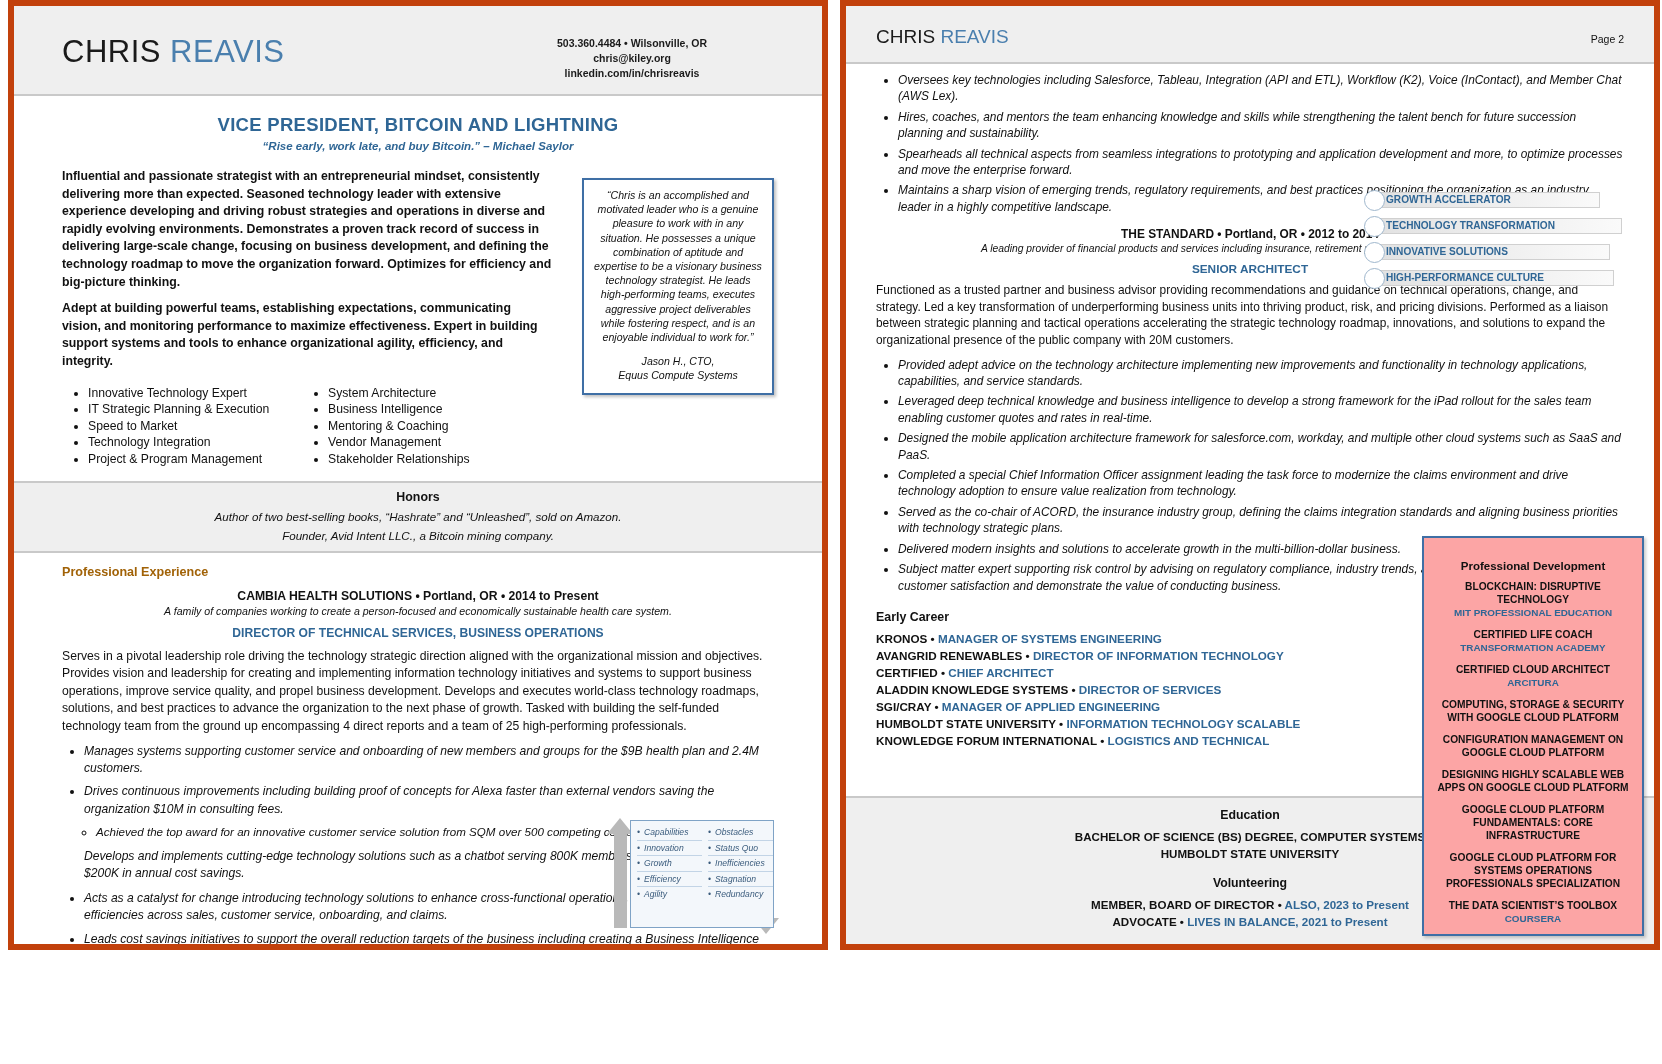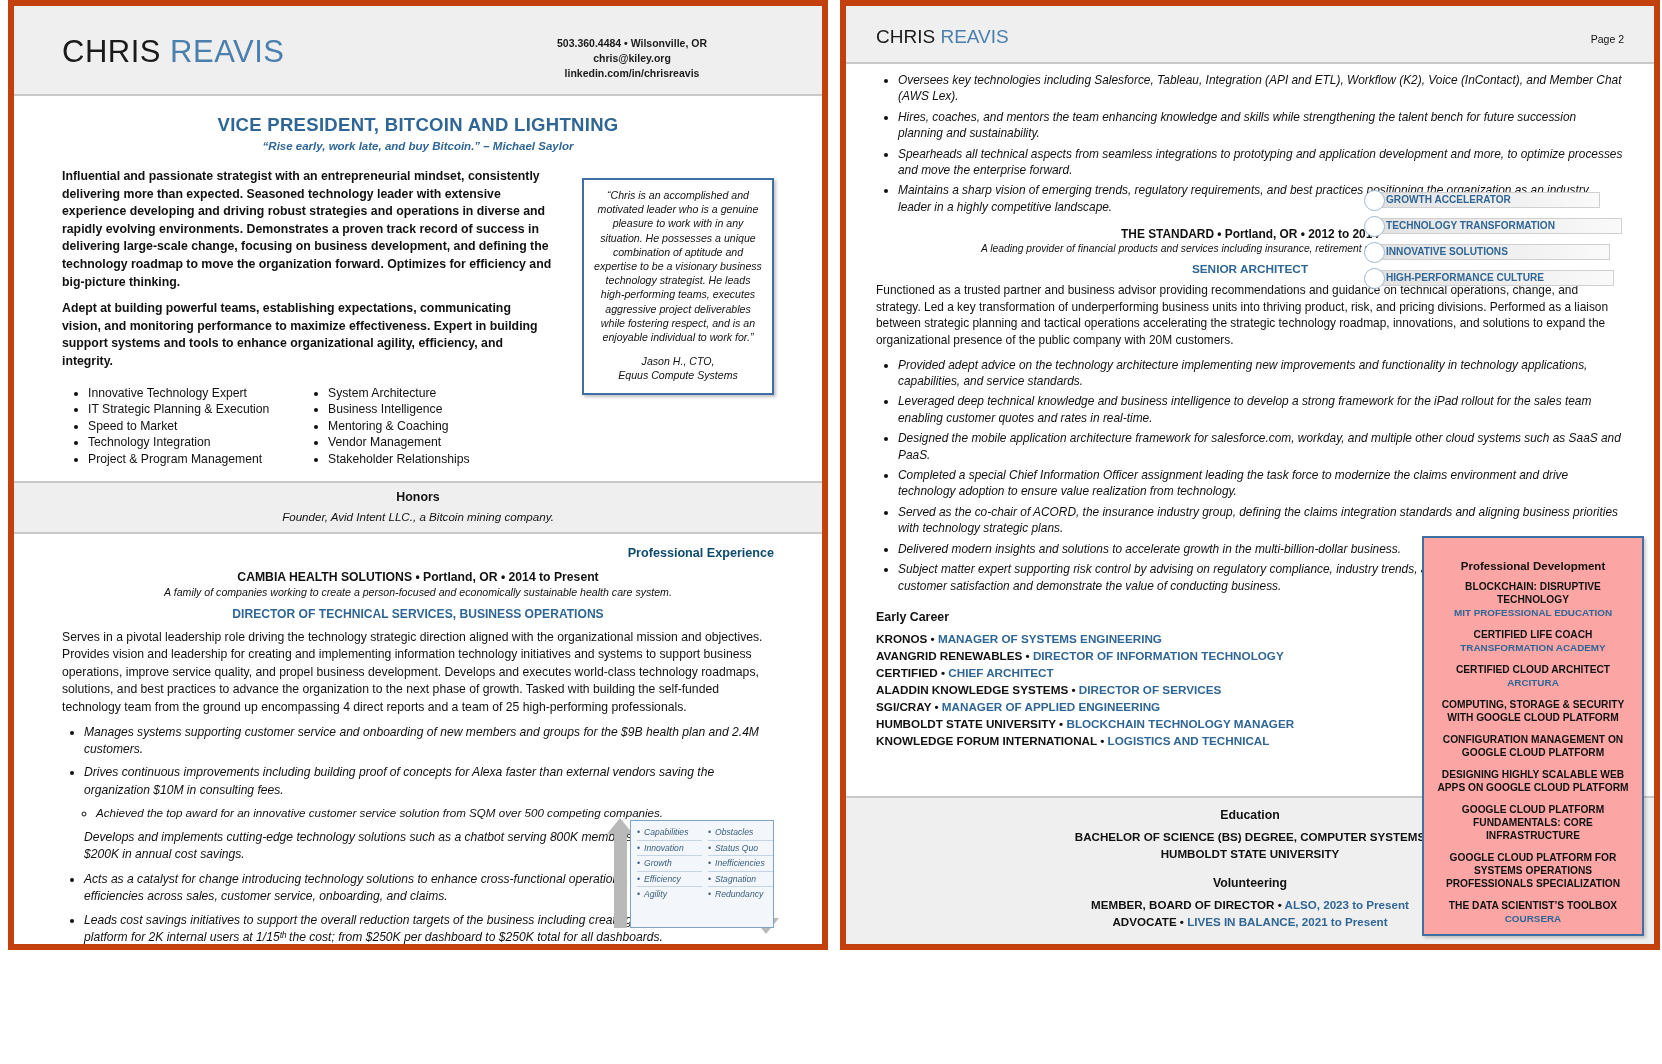--- a/index.html
+++ b/index.html
@@ -143,25 +143,25 @@
   }
   .band-line {
     text-align: center;
     font-size: 11.6px;
     font-style: italic;
     color: #111;
     margin-top: 6px;
   }
 
   .sect-title {
-    text-align: right;
+    text-align: left;
     font-size: 12.6px;
     font-weight: bold;
     margin-top: 12px;
-    color: #0c4a6e;
+    color: #a16207;
   }
   .emp-line {
     text-align: center;
     font-size: 12.2px;
     font-weight: bold;
     margin-top: 10px;
     color: #111;
   }
   .emp-sub {
     text-align: center;
@@ -515,20 +515,21 @@
             <li>Mentoring &amp; Coaching</li>
             <li>Vendor Management</li>
             <li>Stakeholder Relationships</li>
           </ul>
         </div>
       </div>
     </div>
 
     <div class="band">
       <div class="band-title">Honors</div>
+      <div class="band-line">Author of two best-selling books, “Hashrate” and “Unleashed”, sold on Amazon.</div>
       <div class="band-line">Founder, Avid Intent LLC., a Bitcoin mining company.</div>
     </div>
 
     <div class="p1-body">
       <div class="sect-title">Professional Experience</div>
       <div class="emp-line">CAMBIA HEALTH SOLUTIONS • Portland, OR • 2014 to Present</div>
       <div class="emp-sub">A family of companies working to create a person-focused and economically sustainable health care system.</div>
       <div class="role">DIRECTOR OF TECHNICAL SERVICES, BUSINESS OPERATIONS</div>
       <div class="para">Serves in a pivotal leadership role driving the technology strategic direction aligned with the organizational mission and objectives. Provides vision and leadership for creating and implementing information technology initiatives and systems to support business operations, improve service quality, and propel business development. Develops and executes world-class technology roadmaps, solutions, and best practices to advance the organization to the next phase of growth. Tasked with building the self-funded technology team from the ground up encompassing 4 direct reports and a team of 25 high-performing professionals.</div>
 
@@ -641,21 +642,21 @@
         <div class="early-item">
           <span>CERTIFIED • </span><span class="rolepart">CHIEF ARCHITECT</span>
         </div>
         <div class="early-item">
           <span>ALADDIN KNOWLEDGE SYSTEMS • </span><span class="rolepart">DIRECTOR OF SERVICES</span>
         </div>
         <div class="early-item">
           <span>SGI/CRAY • </span><span class="rolepart">MANAGER OF APPLIED ENGINEERING</span>
         </div>
         <div class="early-item">
-          <span>HUMBOLDT STATE UNIVERSITY • </span><span class="rolepart">BLOCKCHAIN TECHNOLOGY MANAGER</span>
+          <span>HUMBOLDT STATE UNIVERSITY • </span><span class="rolepart">INFORMATION TECHNOLOGY SCALABLE</span>
         </div>
         <div class="early-item">
           <span>KNOWLEDGE FORUM INTERNATIONAL • </span><span class="rolepart">LOGISTICS AND TECHNICAL</span>
         </div>
       </div>
     </div>
 
     <div class="p2-band">
       <div class="band-head">Education</div>
       <div class="line">BACHELOR OF SCIENCE (BS) DEGREE, COMPUTER SYSTEMS</div>

